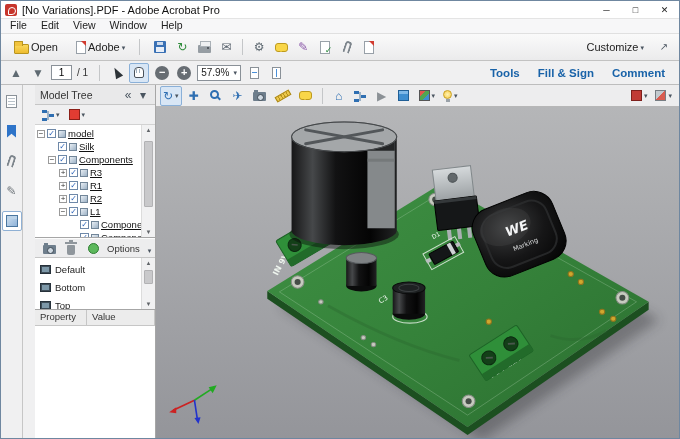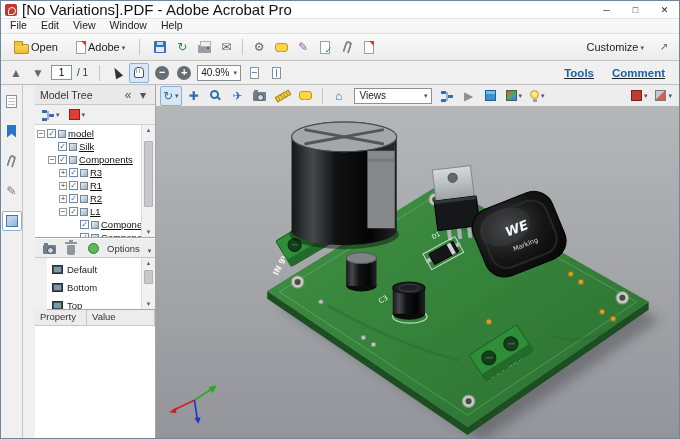--- a/index.html
+++ b/index.html
@@ -4,21 +4,21 @@
 <style>
   * { margin:0; padding:0; box-sizing:border-box; }
   html,body { width:680px; height:439px; overflow:hidden; }
   body { font-family:"Liberation Sans","DejaVu Sans",sans-serif; font-size:11px; color:#222; }
   .window { width:680px; height:439px; border:1px solid #6f87a0; background:#f0f0f1; display:flex; flex-direction:column; overflow:hidden; }
 
   
   .titlebar { height:18px; flex:0 0 18px; display:flex; align-items:center; background:#ffffff; border-bottom:1px solid #e4e4e4; padding-left:4px; }
   .app-icon { width:12px; height:12px; background:#c7352b; border-radius:2px; margin-right:5px; position:relative; flex:0 0 auto; }
   .app-icon::after { content:""; position:absolute; left:3px; top:3px; width:6px; height:6px; border:1.5px solid #fff; border-radius:50% 50% 50% 0; }
-  .title-text { font-size:15px; color:#111; white-space:nowrap; overflow:hidden; }
+  .title-text { font-size:11px; color:#111; white-space:nowrap; overflow:hidden; }
   .wctl { margin-left:auto; display:flex; height:100%; }
   .wbtn { width:29px; display:flex; align-items:center; justify-content:center; font-size:9px; color:#222; }
 
   
   .menubar { height:15px; flex:0 0 15px; display:flex; align-items:flex-start; background:#f7f7f8; border-bottom:1px solid #e0e0e0; padding-left:2px; }
   .menu-item { padding:0 7px; font-size:10.5px; color:#222; }
 
   
   .tb1 { height:27px; flex:0 0 27px; display:flex; align-items:center; background:linear-gradient(#fafafa,#ebebec); border-bottom:1px solid #c2c2c2; padding:0 5px; gap:2px; }
   .btn-labeled { display:inline-flex; align-items:center; gap:2px; padding:2px 7px; font-size:11px; color:#222; border:1px solid transparent; border-radius:2px; white-space:nowrap; }
@@ -28,21 +28,21 @@
   .grp { display:flex; align-items:center; gap:2px; }
   .grp.grow { flex:1; }
   .tbtn { height:20px; min-width:20px; display:inline-flex; align-items:center; justify-content:center; gap:2px; border:1px solid transparent; border-radius:2px; padding:0 2px; }
   .tbtn.active { background:#d8e6f5; border-color:#8ab0d8; }
   .tbtn.push { margin-left:auto; }
   .tsep { width:1px; height:16px; background:#c4c6c8; margin:0 4px; flex:0 0 1px; }
   .caret { font-size:7px; color:#4a5560; line-height:1; }
   .pagebox { width:21px; height:15px; font-size:10px; text-align:center; border:1px solid #8a9198; background:#fff; font-family:inherit; }
   .pagetotal { font-size:10px; color:#333; margin:0 4px 0 2px; white-space:nowrap; }
   .zoombox { display:inline-flex; align-items:center; height:16px; border:1px solid #8a9198; background:#fff; font-size:10px; padding:0 3px; gap:4px; }
-  .tasks { margin-left:auto; display:flex; align-items:flex-end;text-decoration:underline; }
+  .tasks { margin-left:auto; display:flex; align-items:flex-end; }
   .task { color:#1862a8; font-weight:700; font-size:11.5px; padding:3px 9px; white-space:nowrap; }
 
   
   .content { flex:1; display:flex; min-height:0; }
   .navstrip { width:22px; flex:0 0 22px; background:#f0f0f1; border-right:1px solid #c6c6c6; display:flex; flex-direction:column; align-items:center; padding-top:6px; gap:10px; }
   .navbtn { width:20px; height:20px; display:flex; align-items:center; justify-content:center; border:1px solid transparent; border-radius:2px; }
   .navbtn.active { background:#fff; border-color:#8fb0d4; }
 
   
   .panel { width:133px; flex:0 0 133px; background:#f0f0f1; border-right:1px solid #a6a6a6; display:flex; flex-direction:column; min-height:0;padding-left:12px; }
@@ -56,21 +56,21 @@
   .expander { width:8px; height:8px; line-height:6px; border:1px solid #9a9a9a; background:#fff; font-size:8px; text-align:center; color:#333; flex:0 0 8px; }
   .expander.leaf { visibility:hidden; }
   .checkbox { width:9px; height:9px; border:1px solid #6e88a8; background:#fff; color:#2a62b8; font-size:8px; line-height:7px; text-align:center; font-weight:700; flex:0 0 9px; }
   .node-icon { width:8px; height:8px; background:linear-gradient(135deg,#e8eef4,#9db2c6); border:1px solid #718598; flex:0 0 8px; }
   .node-label { overflow:hidden;text-decoration:underline; }
   .vscroll { width:14px; flex:0 0 14px; background:#f1f1f2; border-left:1px solid #dcdcdc; position:relative; display:flex; flex-direction:column; justify-content:space-between; align-items:center; }
   .sarr { font-size:6px; color:#606468; padding:2px 0; }
   .thumb { position:absolute; left:2px; right:2px; background:#c9c9cb; border:1px solid #b2b2b4; border-radius:1px; }
   .views-toolbar { height:20px; flex:0 0 20px; display:flex; align-items:center; gap:4px; padding:0 4px; background:#ededee; border-top:1px solid #fcfcfc; border-bottom:1px solid #c6c6c6; }
   .options-btn { margin-left:auto; font-size:9.5px; color:#333; display:flex; align-items:flex-end; gap:8px; }
-  .views-wrap { height:52px; flex:0 0 52px; display:flex; background:#fff; border-bottom:1px solid #a6a6a6; overflow:hidden;margin-left:12px; }
+  .views-wrap { height:52px; flex:0 0 52px; display:flex; background:#fff; border-bottom:1px solid #a6a6a6; overflow:hidden; }
   .views-list { flex:1; overflow:hidden; padding-top:2px; }
   .view-row { display:flex; align-items:center; gap:4px; height:18px; padding-left:5px; font-size:9.5px; color:#222; }
   .props-header { height:16px; flex:0 0 16px; display:flex; background:#ececec; border-bottom:1px solid #c6c6c6; font-size:9.5px; color:#333; }
   .props-header .cell { padding:1px 5px; border-right:1px solid #c6c6c6; }
   .props-header .c1 { flex:0 0 52px; }
   .props-header .c2 { flex:1; }
   .props-body { flex:1; background:#fff; }
 
   
   .doc { flex:1; display:flex; flex-direction:column; min-width:0; min-height:0; }
@@ -239,33 +239,34 @@
       </div>
     <div class="grp">
         <span class="tbtn">
           <span class="ic ic-circle-minus">−</span>
         </span>
         <span class="tbtn">
           <span class="ic ic-circle-plus">+</span>
         </span>
       </div>
     <span class="zoombox">
-      <span>40.9%</span>
+      <span>57.9%</span>
       <span class="caret">▾</span>
     </span>
     <div class="grp">
         <span class="tbtn">
           <span class="ic ic-fit1"></span>
         </span>
         <span class="tbtn">
           <span class="ic ic-fit2"></span>
         </span>
       </div>
     <div class="tasks">
       <span class="task">Tools</span>
+      <span class="task">Fill &amp; Sign</span>
       <span class="task">Comment</span>
     </div>
   </div>
 
   <div class="content">
 
     <div class="navstrip">
         <span class="navbtn">
           <span class="ic ic-pages"></span>
         </span>
@@ -436,24 +437,20 @@
               <span class="ic ic-ruler"></span>
             </span>
             <span class="tbtn">
               <span class="ic ic-bubble"></span>
             </span>
             <span class="tsep"></span>
             <span class="tbtn">
               <span class="ic ic-glyph" style="color: rgb(47, 111, 178);">⌂</span>
             </span>
           </div>
-        <span class="combo">
-          <span>Views</span>
-          <span class="caret">▾</span>
-        </span>
         <div class="grp grow">
             <span class="tbtn">
               <span class="ic ic-tree3"></span>
             </span>
             <span class="tbtn">
               <span class="ic ic-glyph" style="color: rgb(139, 145, 150);">▶</span>
             </span>
             <span class="tbtn">
               <span class="ic ic-cube"></span>
             </span>

